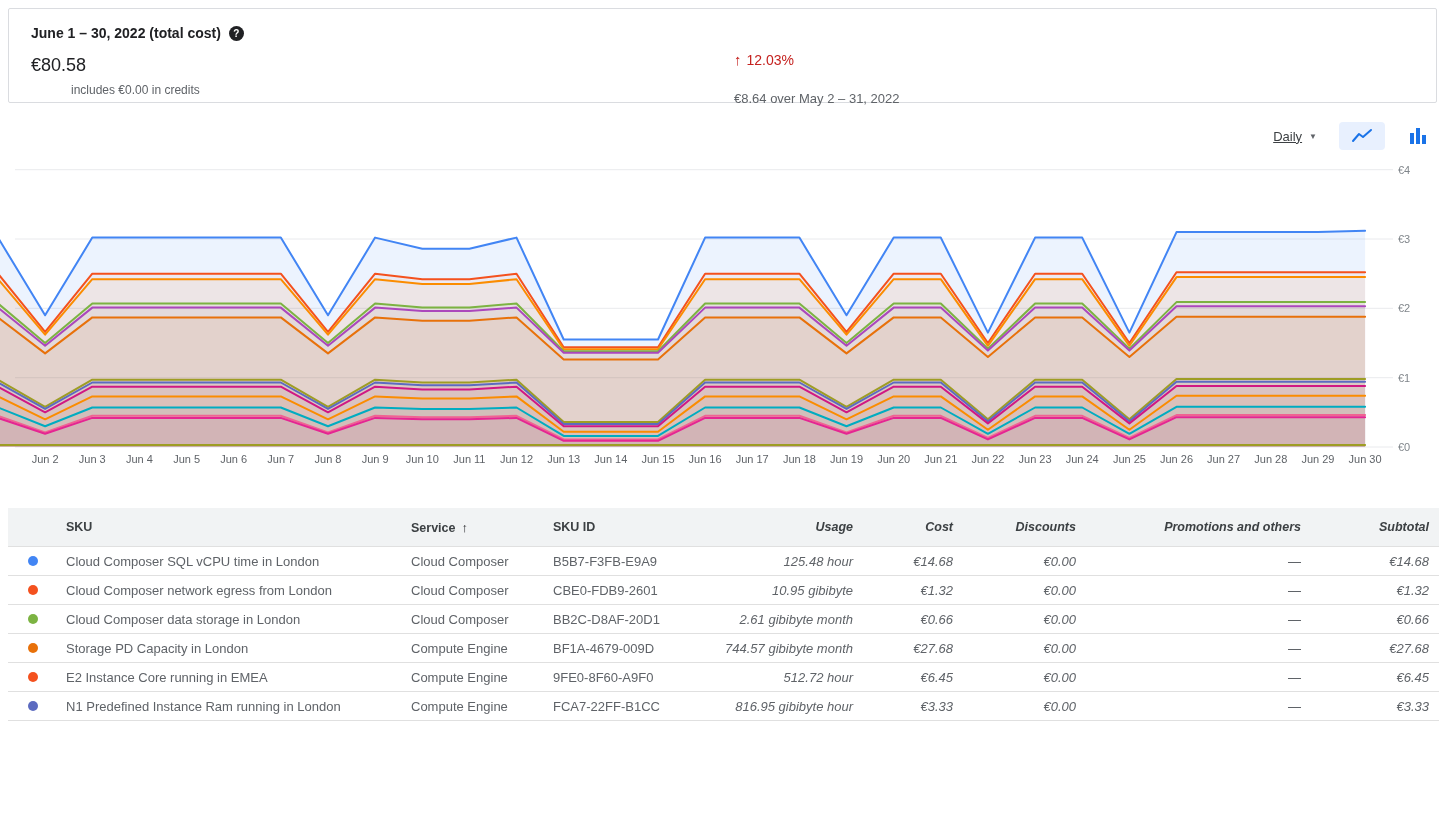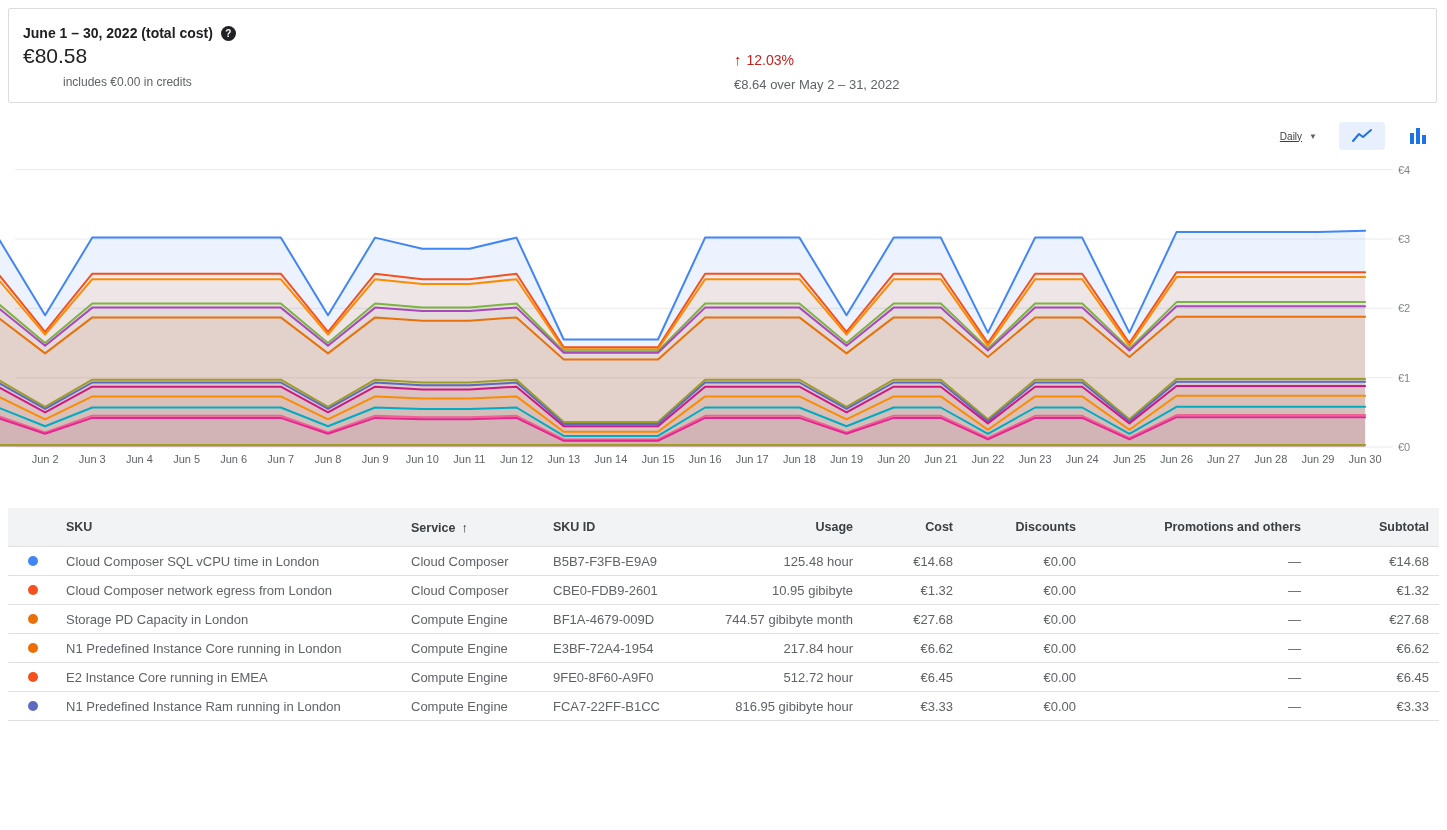--- a/index.html
+++ b/index.html
@@ -2,53 +2,53 @@
 <html><head>
 <meta charset="utf-8">
 <style>
   html,body{margin:0;padding:0;background:#fff;}
   body{width:1447px;height:830px;position:relative;overflow:hidden;
        font-family:"Liberation Sans",sans-serif;color:#202124;}
 
   
   .card{position:absolute;left:8px;top:8px;width:1429px;height:95px;background:#fff;
         border:1px solid #dadce0;border-radius:2px;box-sizing:border-box;}
-  .card-left{position:absolute;left:14px;top:16px;}
+  .card-left{position:absolute;left:22px;top:16px;}
   .card-title-row{display:flex;align-items:center;gap:8px;}
   .card-title{font-size:14px;font-weight:bold;color:#202124;}
   .help-icon{width:15px;height:15px;border-radius:50%;background:#202124;color:#fff;
              font-size:10px;font-weight:bold;display:flex;align-items:center;justify-content:center;cursor:pointer;}
-  .card-amount{font-size:21px;color:#202124;margin-top:3px;}
+  .card-amount{font-size:18px;color:#202124;margin-top:14px;}
   .card-note{font-size:12px;color:#5f6368;margin-top:7px;padding-left:40px;}
   .card-delta{position:absolute;left:725px;top:42px;}
   .delta-row{display:flex;align-items:center;gap:5px;font-size:14px;color:#c5221f;}
   .delta-arrow{font-size:15px;font-weight:bold;color:#c5221f;}
-  .delta-note{font-size:13px;color:#5f6368;margin-top:9px;}
+  .delta-note{font-size:13px;color:#5f6368;margin-top:23px;}
 
   
   .controls{position:absolute;top:121px;right:18px;height:30px;display:flex;align-items:center;gap:22px;}
   .granularity{display:flex;align-items:center;gap:7px;cursor:pointer;}
-  .granularity-label{font-size:10px;color:#3c4043;text-decoration:underline;}
+  .granularity-label{font-size:13px;color:#3c4043;text-decoration:underline;}
   .caret{font-size:8px;color:#5f6368;}
   .toggle-line{width:46px;height:28px;background:#e8f0fe;border-radius:4px;
                display:flex;align-items:center;justify-content:center;cursor:pointer;}
   .toggle-bar{width:22px;height:28px;display:flex;align-items:center;justify-content:center;cursor:pointer;}
 
   
   .chart-wrap{position:absolute;left:0;top:160px;width:1447px;height:310px;}
   .chart-wrap svg{display:block;}
 
   
   table.sku{position:absolute;left:8px;top:508px;width:1431px;border-collapse:collapse;
             table-layout:fixed;font-size:13px;}
   table.sku th{height:38px;background:#f1f3f4;color:#3c4043;font-weight:bold;font-size:12.5px;
                padding:0 10px;border-bottom:1px solid #e0e0e0;white-space:nowrap;overflow:hidden;cursor:pointer;}
   table.sku td{height:28px;padding:0 10px;border-bottom:1px solid #e0e0e0;color:#5f6368;
                white-space:nowrap;overflow:hidden;background:#fff;}
-  table.sku .al{text-align:left;} table.sku .ar{text-align:right;}
+  table.sku .al{text-align:left;} table.sku .ar{text-align:right;font-style:italic;}
   td.sku-name{color:#3c4043;}
   .dot{display:inline-block;width:10px;height:10px;border-radius:50%;margin-left:10px;}
   .sort-arrow{font-size:13px;color:#202124;margin-left:6px;}
 </style>
 </head>
 <body>
 
 <div class="card">
   <div class="card-left">
     <div class="card-title-row">
@@ -200,42 +200,42 @@
         <td class="al sku-name">Cloud Composer network egress from London</td>
         <td class="al">Cloud Composer</td>
         <td class="al">CBE0-FDB9-2601</td>
         <td class="ar">10.95 gibibyte</td>
         <td class="ar">€1.32</td>
         <td class="ar">€0.00</td>
         <td class="ar">—</td>
         <td class="ar">€1.32</td>
       </tr>
       <tr>
+        <td><span class="dot" style="background:#7cb342"></span></td>
+        <td class="al sku-name">Cloud Composer data storage in London</td>
+        <td class="al">Cloud Composer</td>
+        <td class="al">BB2C-D8AF-20D1</td>
+        <td class="ar">2.61 gibibyte month</td>
+        <td class="ar">€0.66</td>
+        <td class="ar">€0.00</td>
+        <td class="ar">—</td>
+        <td class="ar">€0.66</td>
+      </tr>
+      <tr>
         <td><span class="dot" style="background:#e8710a"></span></td>
         <td class="al sku-name">Storage PD Capacity in London</td>
         <td class="al">Compute Engine</td>
         <td class="al">BF1A-4679-009D</td>
         <td class="ar">744.57 gibibyte month</td>
         <td class="ar">€27.68</td>
         <td class="ar">€0.00</td>
         <td class="ar">—</td>
         <td class="ar">€27.68</td>
       </tr>
       <tr>
-        <td><span class="dot" style="background:#ef6c00"></span></td>
-        <td class="al sku-name">N1 Predefined Instance Core running in London</td>
-        <td class="al">Compute Engine</td>
-        <td class="al">E3BF-72A4-1954</td>
-        <td class="ar">217.84 hour</td>
-        <td class="ar">€6.62</td>
-        <td class="ar">€0.00</td>
-        <td class="ar">—</td>
-        <td class="ar">€6.62</td>
-      </tr>
-      <tr>
         <td><span class="dot" style="background:#f4511e"></span></td>
         <td class="al sku-name">E2 Instance Core running in EMEA</td>
         <td class="al">Compute Engine</td>
         <td class="al">9FE0-8F60-A9F0</td>
         <td class="ar">512.72 hour</td>
         <td class="ar">€6.45</td>
         <td class="ar">€0.00</td>
         <td class="ar">—</td>
         <td class="ar">€6.45</td>
       </tr>

